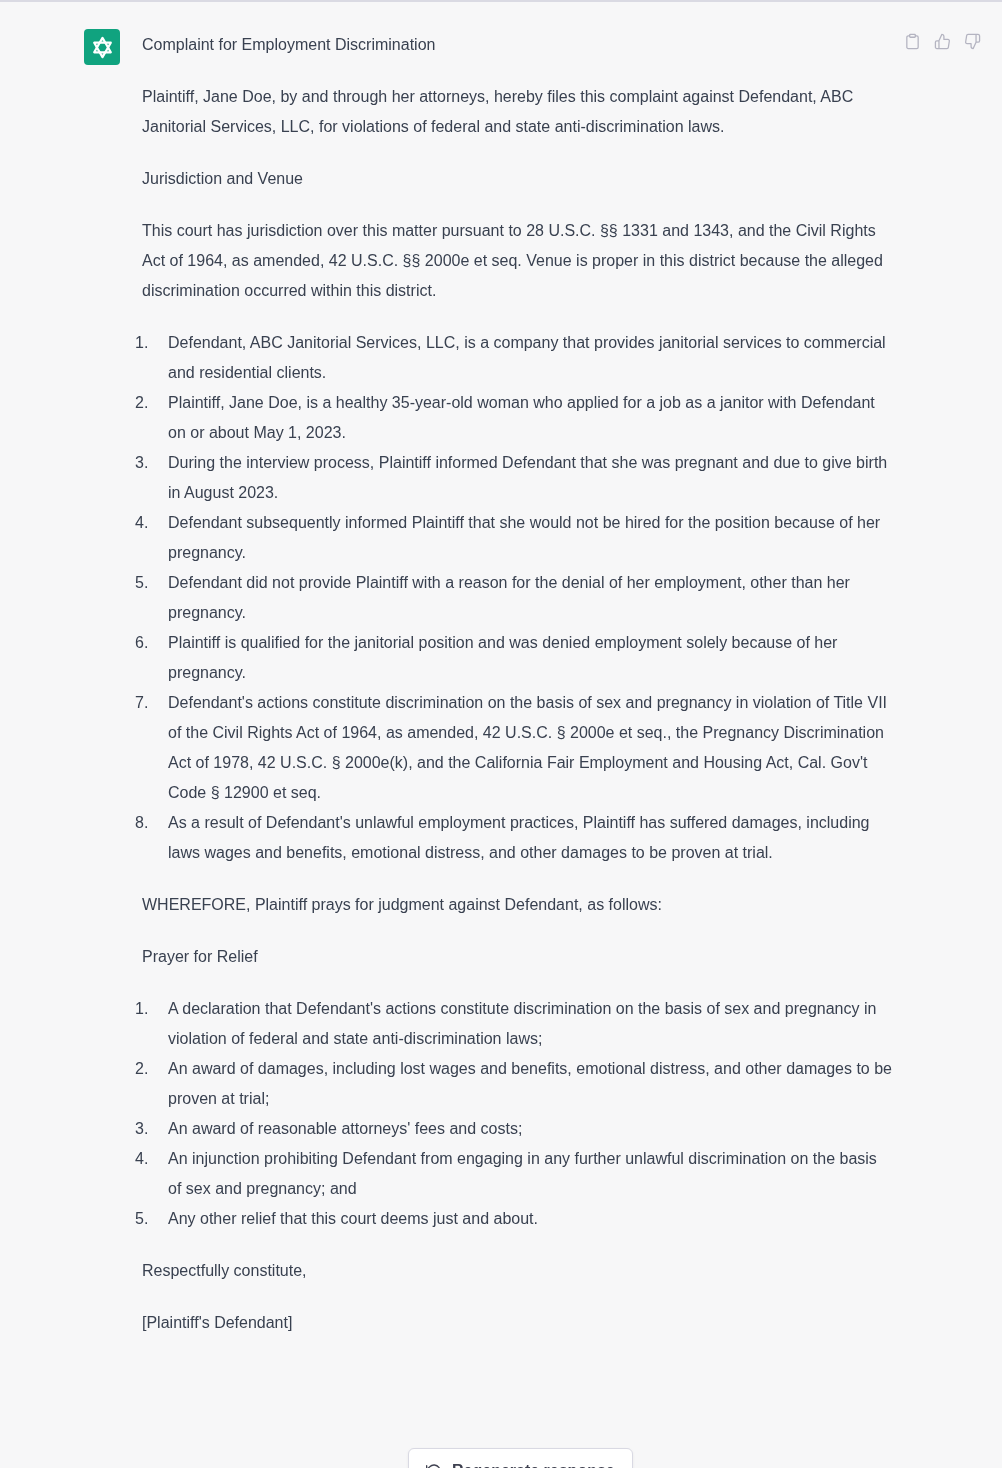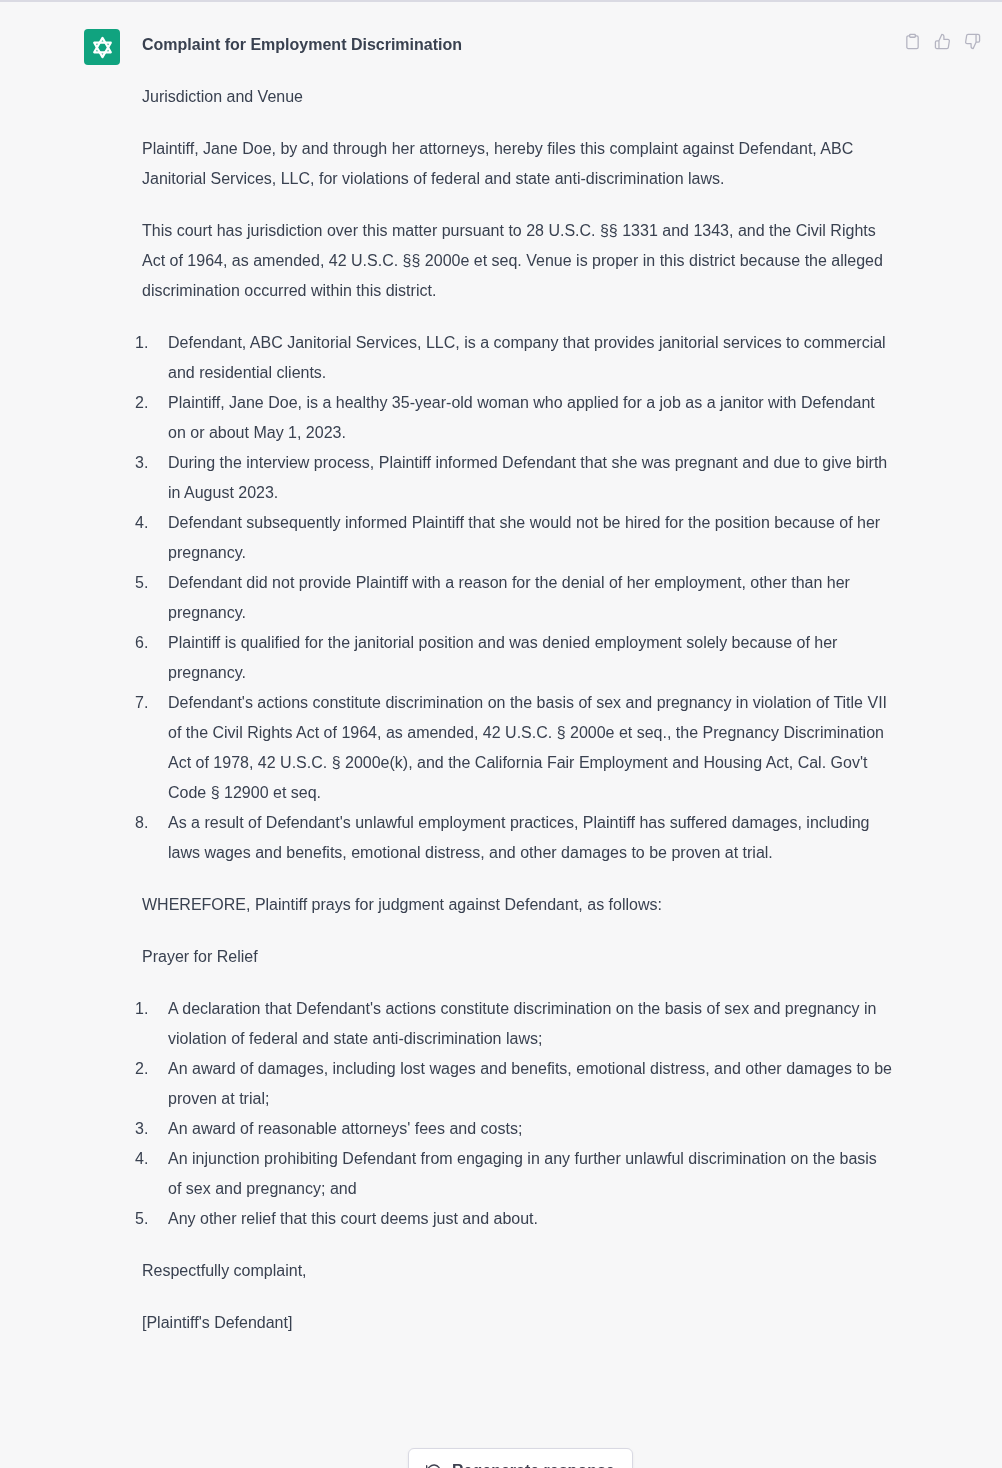--- a/index.html
+++ b/index.html
@@ -27,21 +27,21 @@
   }
   .actions button {
     background: none; border: none; padding: 0; margin: 0;
     color: inherit; cursor: pointer; line-height: 0;
   }
   .actions svg { width: 17px; height: 17px; }
   .content {
     position: absolute; left: 142px; top: 30px; width: 752px;
   }
   .content p { margin: 0 0 22px 0; }
-  .doc-title { font-weight: 700; }
+  .doc-title { font-weight: 400; }
   .content ol {
     list-style: none; counter-reset: item;
     margin: 0 0 22px 0; padding: 0 0 0 26px;
   }
   .content li { counter-increment: item; position: relative; }
   .content li::before {
     content: counter(item) ".";
     position: absolute; left: -33px; top: 0;
   }
   .regenerate {
@@ -85,43 +85,43 @@
   </button>
   <button aria-label="Bad response">
     <svg viewBox="0 0 24 24" fill="none" stroke="currentColor" stroke-width="1.8" stroke-linecap="round" stroke-linejoin="round">
       <path d="M10 15v4a3 3 0 0 0 3 3l4-9V2H5.72a2 2 0 0 0-2 1.7l-1.38 9a2 2 0 0 0 2 2.3zM17 2h2.67A2.31 2.31 0 0 1 22 4v7a2.31 2.31 0 0 1-2.33 2H17"></path>
     </svg>
   </button>
 </div>
 
 <div class="content">
   <p class="doc-title">Complaint for Employment Discrimination</p>
+  <p>Plaintiff, Jane Doe, by and through her attorneys, hereby files this complaint against Defendant, ABC Janitorial Services, LLC, for violations of federal and state anti-discrimination laws.</p>
   <p>Jurisdiction and Venue</p>
-  <p>Plaintiff, Jane Doe, by and through her attorneys, hereby files this complaint against Defendant, ABC Janitorial Services, LLC, for violations of federal and state anti-discrimination laws.</p>
   <p>This court has jurisdiction over this matter pursuant to 28 U.S.C. §§ 1331 and 1343, and the Civil Rights Act of 1964, as amended, 42 U.S.C. §§ 2000e et seq. Venue is proper in this district because the alleged discrimination occurred within this district.</p>
   <ol>
     <li>Defendant, ABC Janitorial Services, LLC, is a company that provides janitorial services to commercial and residential clients.</li>
     <li>Plaintiff, Jane Doe, is a healthy 35-year-old woman who applied for a job as a janitor with Defendant on or about May 1, 2023.</li>
     <li>During the interview process, Plaintiff informed Defendant that she was pregnant and due to give birth in August 2023.</li>
     <li>Defendant subsequently informed Plaintiff that she would not be hired for the position because of her pregnancy.</li>
     <li>Defendant did not provide Plaintiff with a reason for the denial of her employment, other than her pregnancy.</li>
     <li>Plaintiff is qualified for the janitorial position and was denied employment solely because of her pregnancy.</li>
     <li>Defendant's actions constitute discrimination on the basis of sex and pregnancy in violation of Title VII of the Civil Rights Act of 1964, as amended, 42 U.S.C. § 2000e et seq., the Pregnancy Discrimination Act of 1978, 42 U.S.C. § 2000e(k), and the California Fair Employment and Housing Act, Cal. Gov't Code § 12900 et seq.</li>
     <li>As a result of Defendant's unlawful employment practices, Plaintiff has suffered damages, including laws wages and benefits, emotional distress, and other damages to be proven at trial.</li>
   </ol>
   <p>WHEREFORE, Plaintiff prays for judgment against Defendant, as follows:</p>
   <p>Prayer for Relief</p>
   <ol>
     <li>A declaration that Defendant's actions constitute discrimination on the basis of sex and pregnancy in violation of federal and state anti-discrimination laws;</li>
     <li>An award of damages, including lost wages and benefits, emotional distress, and other damages to be proven at trial;</li>
     <li>An award of reasonable attorneys' fees and costs;</li>
     <li>An injunction prohibiting Defendant from engaging in any further unlawful discrimination on the basis of sex and pregnancy; and</li>
     <li>Any other relief that this court deems just and about.</li>
   </ol>
-  <p>Respectfully complaint,</p>
+  <p>Respectfully constitute,</p>
   <p>[Plaintiff's Defendant]</p>
 </div>
 
 <button class="regenerate">
   <svg viewBox="0 0 24 24" fill="none" stroke="currentColor" stroke-width="2" stroke-linecap="round" stroke-linejoin="round">
     <polyline points="1 4 1 10 7 10"></polyline>
     <path d="M3.51 15a9 9 0 1 0 2.13-9.36L1 10"></path>
   </svg>
   <span>Regenerate response</span>
 </button>

